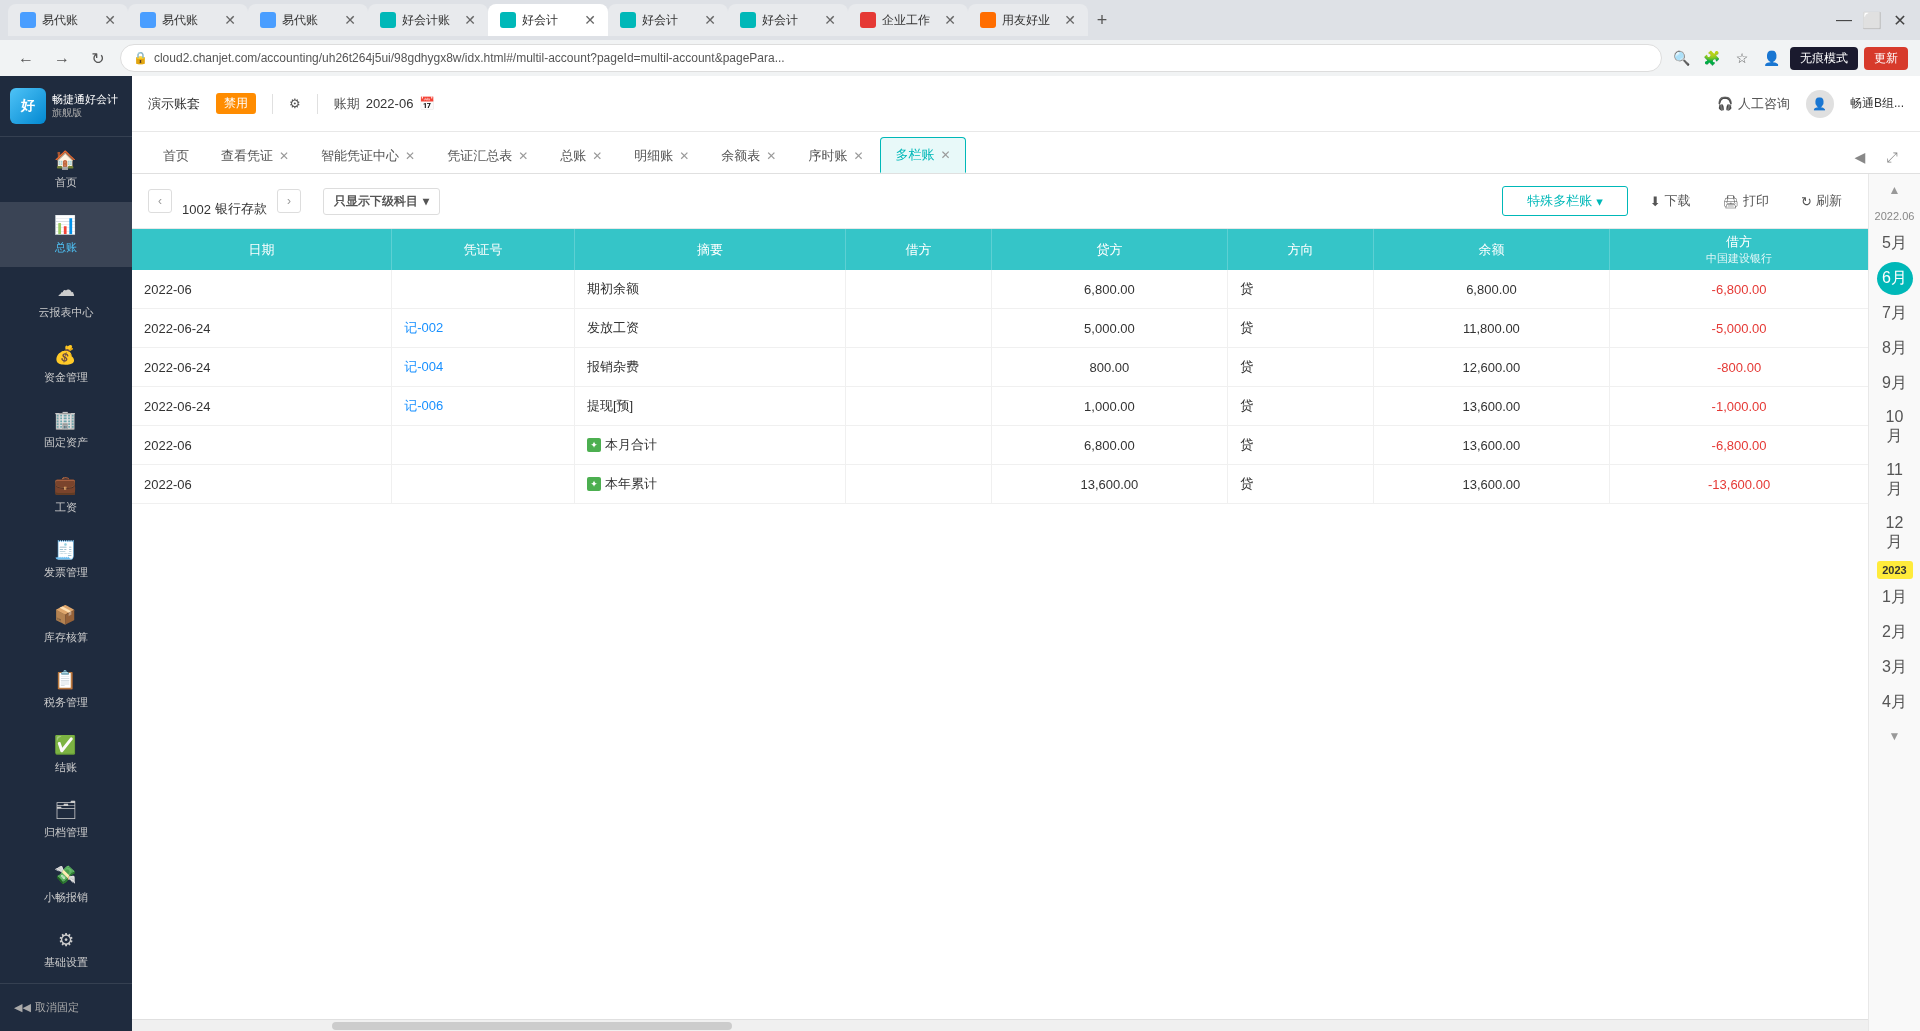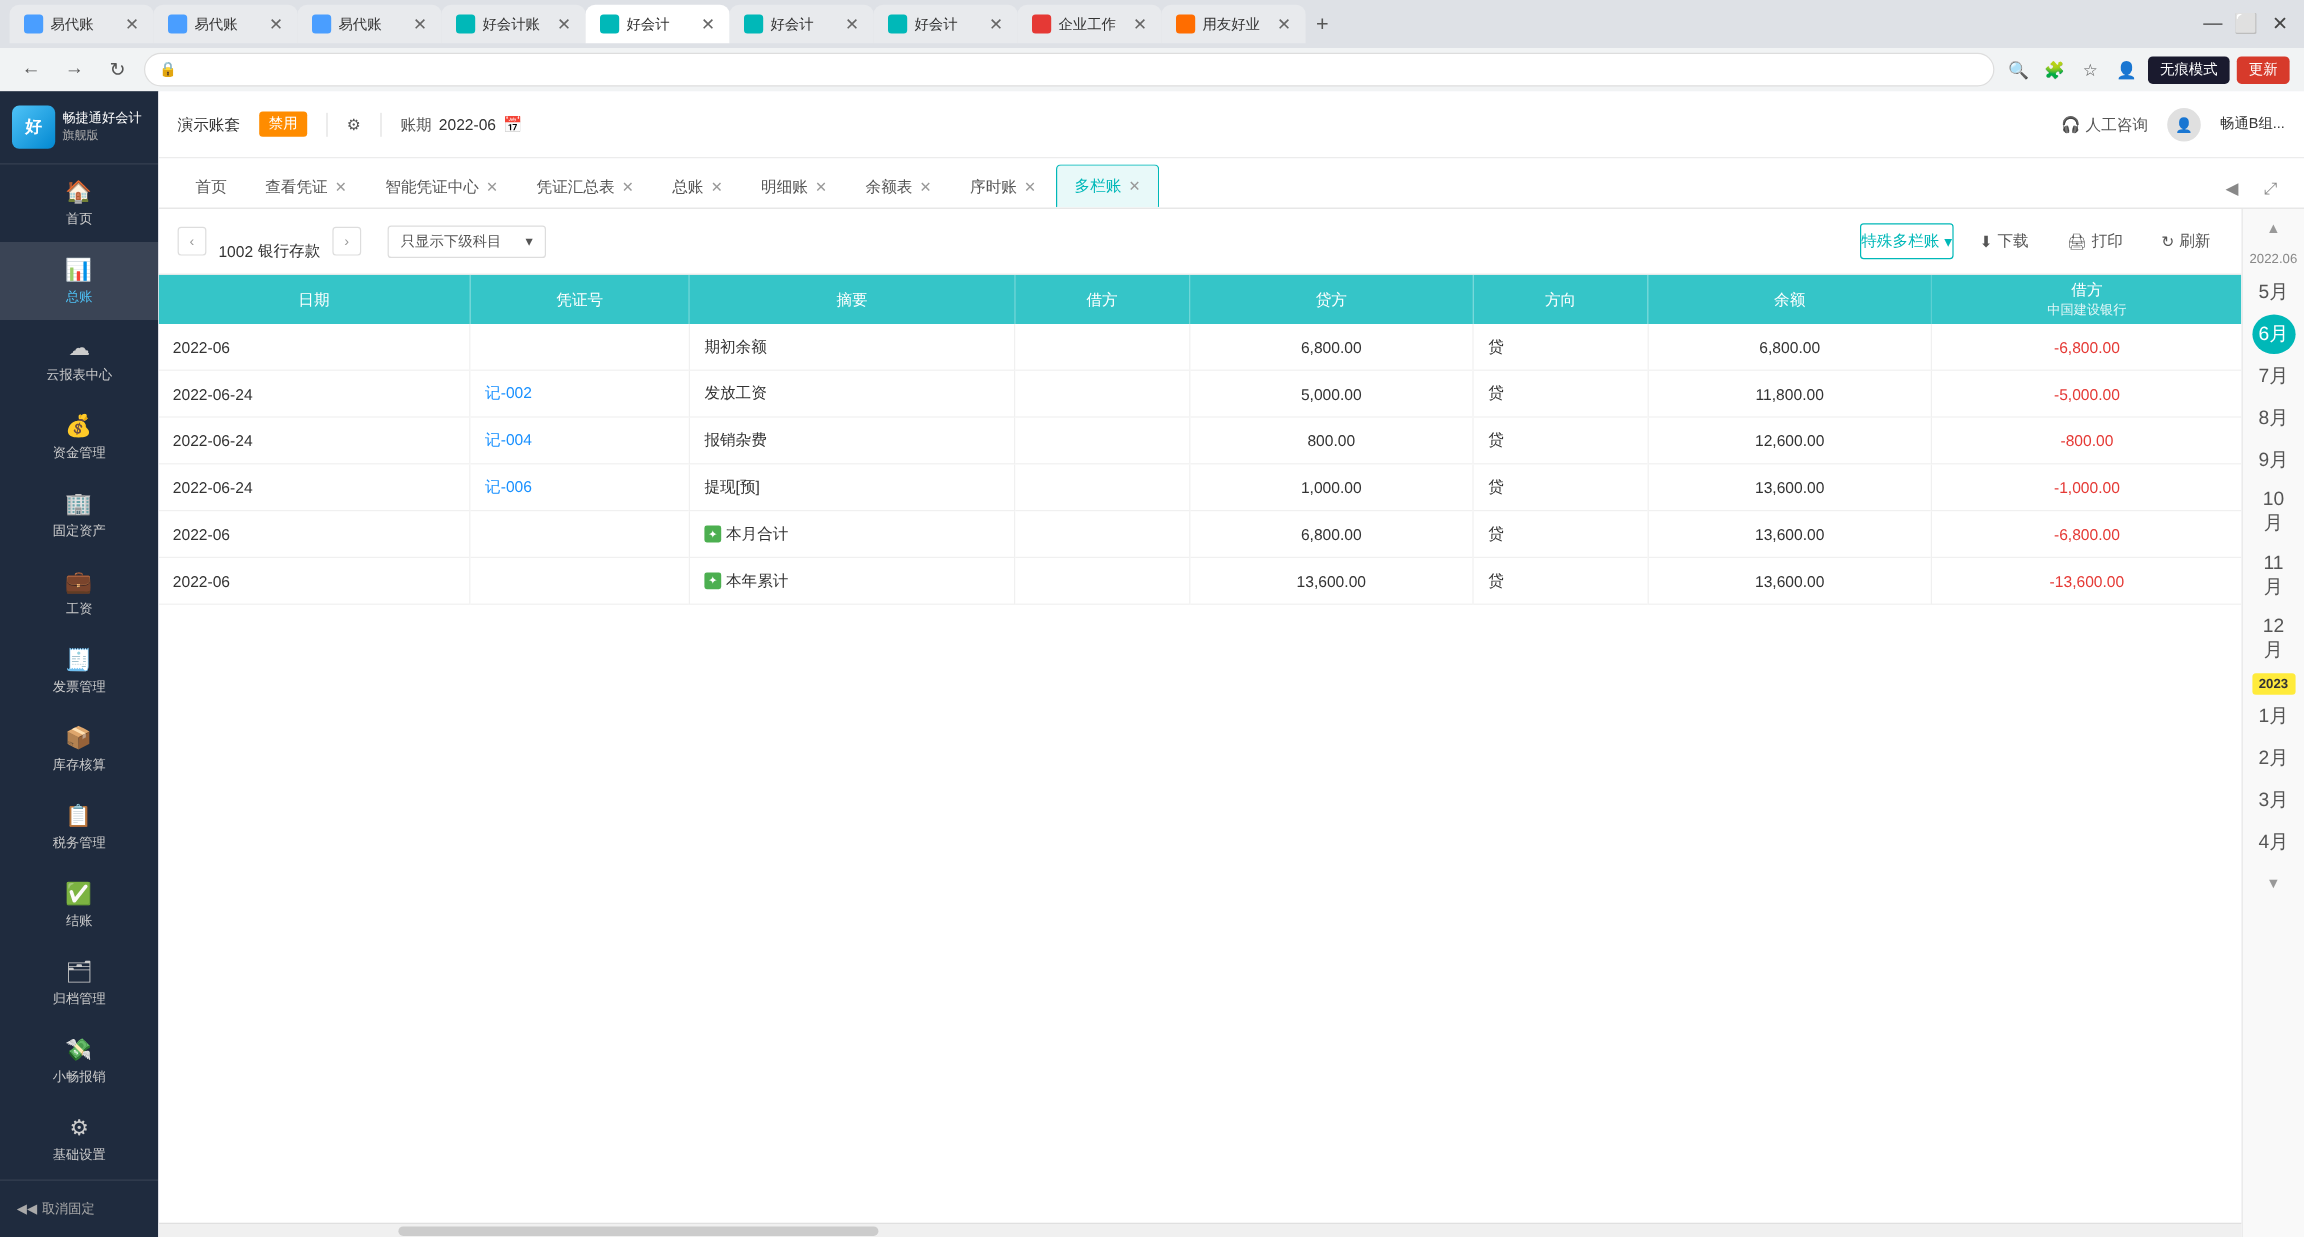--- a/index.html
+++ b/index.html
@@ -69,23 +69,23 @@
     
     .content-area { display: flex; flex: 1; overflow: hidden; }
     .ledger-content { flex: 1; overflow: hidden; display: flex; flex-direction: column; background: #fff; margin: 0; }
 
     
     .ledger-toolbar { display: flex; align-items: center; padding: 10px 16px; gap: 10px; border-bottom: 1px solid #e8e8e8; flex-shrink: 0; }
     .nav-arrow { width: 24px; height: 24px; display: flex; align-items: center; justify-content: center; cursor: pointer; color: #999; border: 1px solid #ddd; border-radius: 3px; font-size: 12px; }
     .account-selector { display: flex; align-items: center; gap: 4px; font-size: 13px; color: #333; font-weight: 500; margin-top: 16px; }
     .account-code { color: #333; }
     .account-name { color: #333; }
-    .filter-dropdown { display: flex; align-items: center; gap: 20px; border: 1px solid #ddd; border-radius: 3px; padding: 4px 10px; font-size: 12px; color: #555; cursor: pointer; margin-left: 12px; }
+    .filter-dropdown { display: flex; align-items: center; gap: 5px; border: 1px solid #ddd; border-radius: 3px; padding: 4px 10px; font-size: 12px; color: #555; cursor: pointer; margin-left: 12px; font-weight: bold; }
     .ledger-toolbar-right { margin-left: auto; display: flex; align-items: center; gap: 12px; }
-    .special-btn { border: 1px solid #00b8b8; color: #00b8b8; padding: 5px 0; border-radius: 3px; font-size: 13px; cursor: pointer; display: flex; align-items: center; gap: 4px; background: #fff; }
+    .special-btn { border: 1px solid #00b8b8; color: #00b8b8; padding: 5px 24px; border-radius: 3px; font-size: 13px; cursor: pointer; display: flex; align-items: center; gap: 4px; background: #fff; }
     .action-btn { display: flex; align-items: center; gap: 4px; color: #555; font-size: 13px; cursor: pointer; padding: 5px 10px; }
 
     
     .table-container { flex: 1; overflow: auto; }
     table { width: 100%; border-collapse: collapse; }
     thead tr { background: #35c5c8; color: #fff; }
     thead th { padding: 4px 12px; text-align: center; font-weight: normal; font-size: 13px; border-right: 1px solid rgba(255,255,255,0.2); white-space: nowrap; }
     thead th:last-child { border-right: none; }
     tbody tr { border-bottom: 1px solid #f0f0f0; }
     tbody td { padding: 10px 12px; text-align: center; font-size: 13px; color: #333; border-right: 1px solid #f0f0f0; }
@@ -172,20 +172,21 @@
     <div class="browser-btn">✕</div>
   </div>
 </div>
 
 <div class="address-bar">
   <div class="nav-btn">←</div>
   <div class="nav-btn">→</div>
   <div class="nav-btn">↻</div>
   <div class="url-bar">
     <span class="url-lock">🔒</span>
+    <span class="url-text">cloud2.chanjet.com/accounting/uh26t264j5ui/98gdhygx8w/idx.html#/multil-account?pageId=multil-account&amp;pagePara...</span>
   </div>
   <div class="addr-right">
     <div class="addr-icon">🔍</div>
     <div class="addr-icon">🧩</div>
     <div class="addr-icon">☆</div>
     <div class="addr-icon">👤</div>
     <div class="stealth-btn">无痕模式</div>
     <div class="update-btn">更新</div>
   </div>
 </div>

